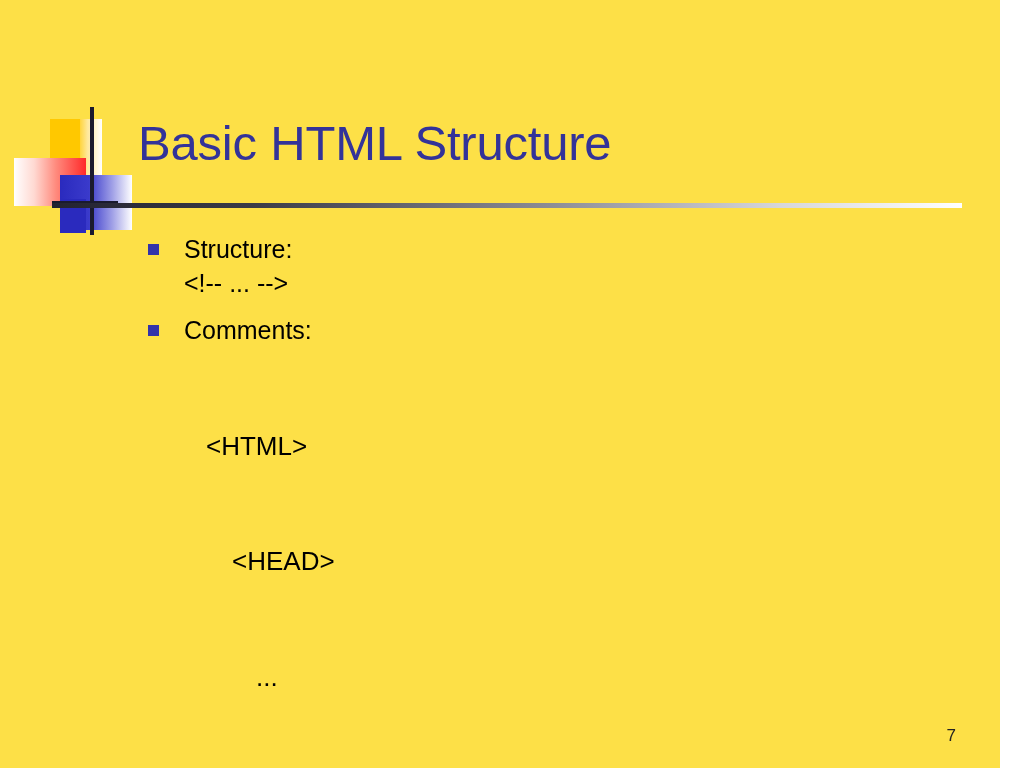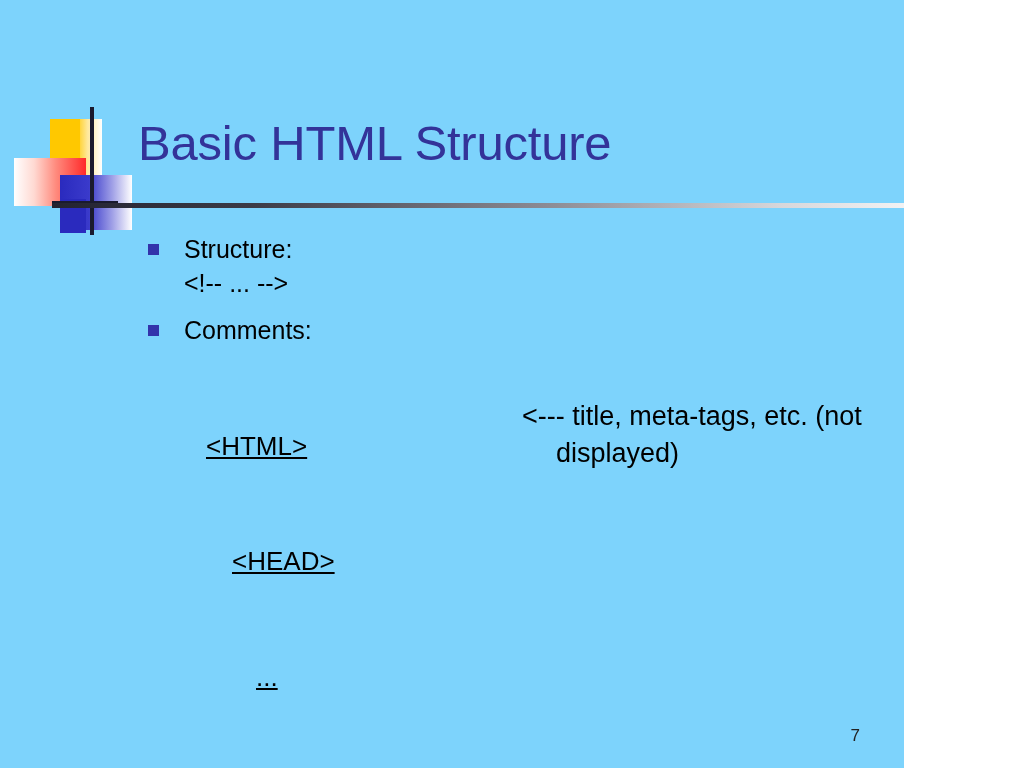--- a/index.html
+++ b/index.html
@@ -5,23 +5,23 @@
   html, body {
     margin: 0;
     padding: 0;
     background: #ffffff;
   }
   body {
     font-family: "Liberation Sans", sans-serif;
   }
   .slide {
     position: relative;
-    width: 904px;
+    width: 1000px;
     height: 768px;
-    background: #7dd3fc;
+    background: #fde047;
     overflow: hidden;
   }
 
   
   .deco {
     position: absolute;
     left: 0px;
     top: 95px;
     width: 200px;
     height: 150px;
@@ -137,21 +137,21 @@
   
   .code-block {
     position: absolute;
     left: 184px;
     top: 350px;
     font-size: 26px;
     line-height: 1.48;
     color: #000000;
     white-space: pre;
   }
-  .code-line { display: block; text-decoration: underline; }
+  .code-line { display: block; }
   .ind0 { padding-left: 22px; }
   .ind1 { padding-left: 48px; }
   .ind2 { padding-left: 72px; }
 
   
   .annot {
     position: absolute;
     font-size: 27px;
     line-height: 1.36;
     color: #000000;
@@ -208,17 +208,16 @@
     <span class="code-line ind0">&lt;HTML&gt;</span>
     <span class="code-line ind1">&lt;HEAD&gt;</span>
     <span class="code-line ind2">...</span>
     
     
     
     
     
   </div>
 
-  <div class="annot annot-head">&lt;--- title, meta-tags, etc. (not displayed)</div>
 
   <div class="page-num">7</div>
 
 </div>
 
 </body></html>

